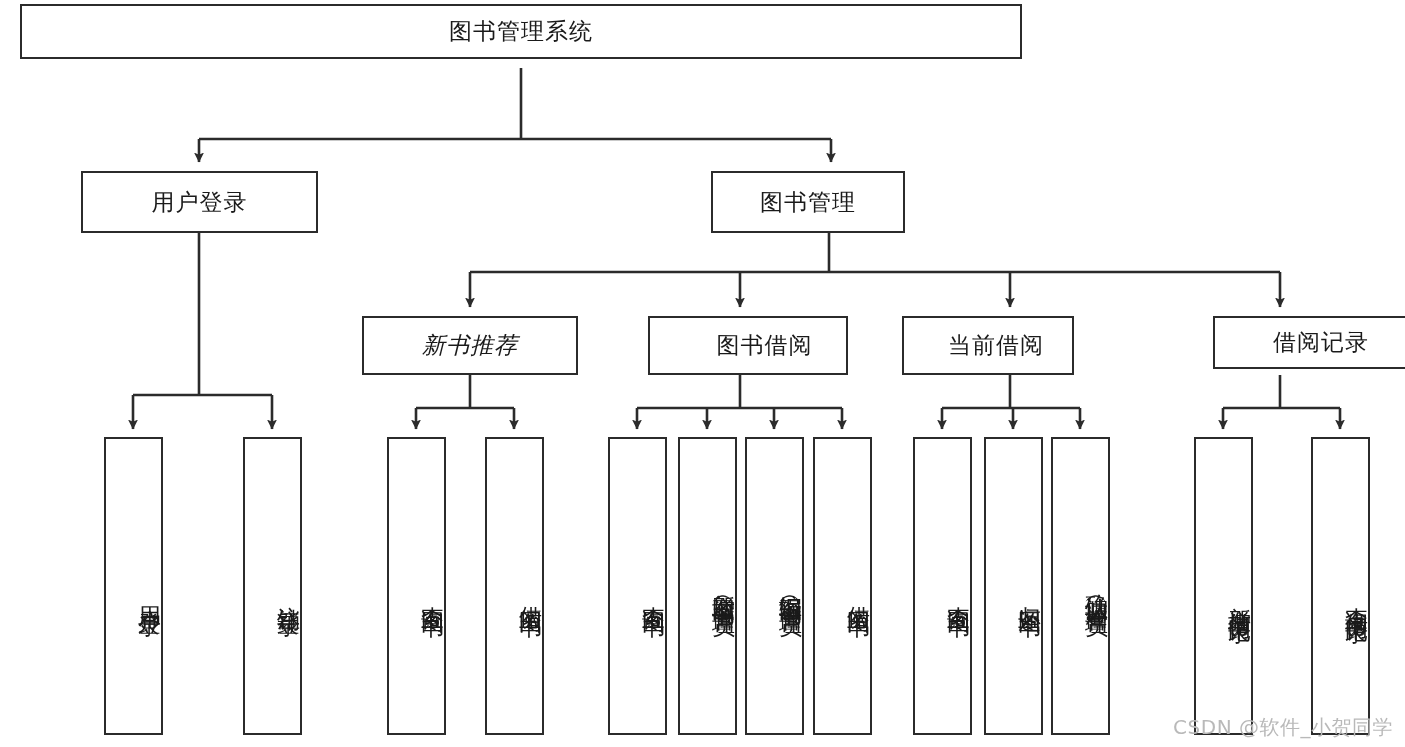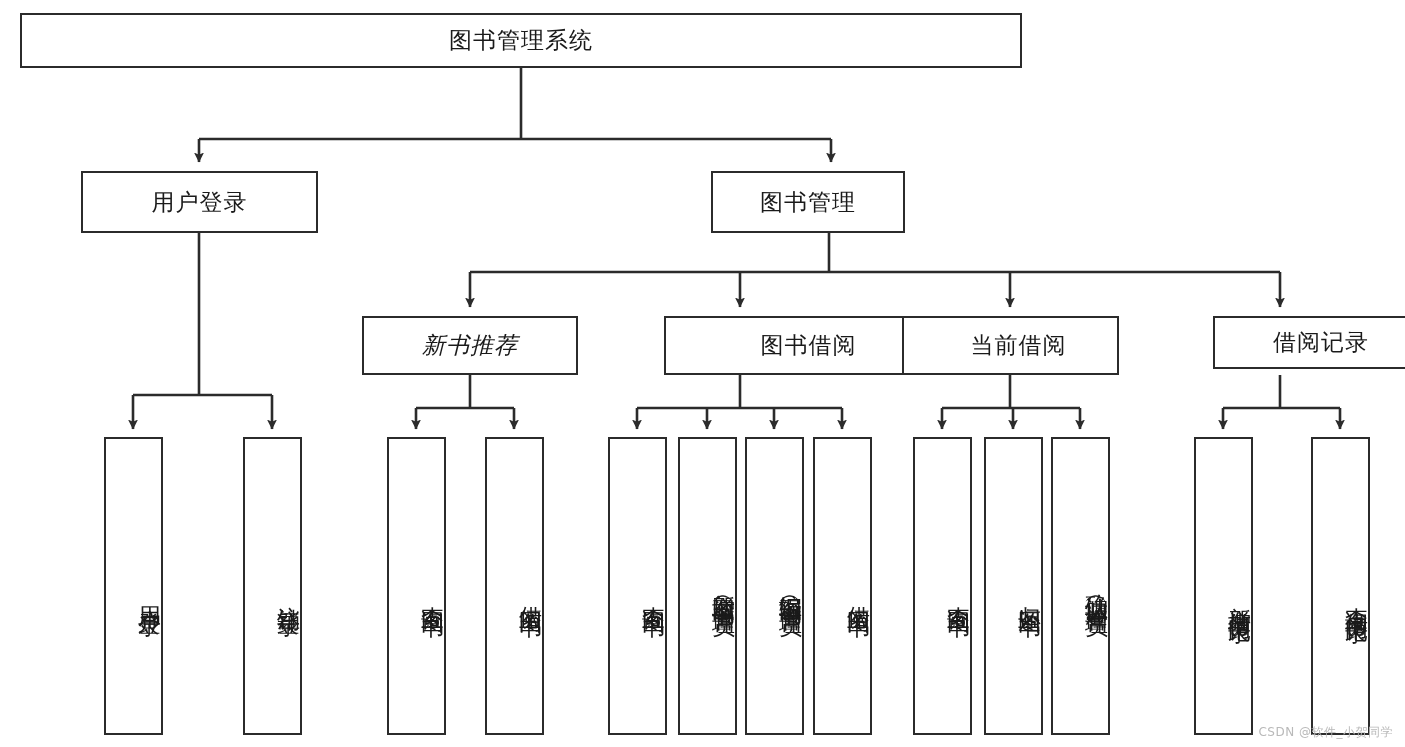--- a/index.html
+++ b/index.html
@@ -35,21 +35,21 @@
   }
   .node .label{display:block;white-space:nowrap;}
   .node.vert .label{
     writing-mode:vertical-rl;
     text-orientation:upright;
   }
   #edges{position:absolute;left:0;top:0;width:1405px;height:747px;pointer-events:none;}
   #watermark{
     position:absolute;
     right:12px;bottom:6px;
-    font-size:12px;
+    font-size:20px;
     color:#b9b9b9;
     white-space:nowrap;
     letter-spacing:0.5px;
   }
 </style>
 </head>
 <body>
 
 <div id="diagram">
 
@@ -97,38 +97,38 @@
       <path d="M1013,408 L1013,429" marker-end="url(#arrow)"></path>
       <path d="M1080,408 L1080,429" marker-end="url(#arrow)"></path>
 
       <path d="M1280,375 L1280,408"></path>
       <path d="M1223,408 L1340,408"></path>
       <path d="M1223,408 L1223,429" marker-end="url(#arrow)"></path>
       <path d="M1340,408 L1340,429" marker-end="url(#arrow)"></path>
     </g>
   </svg>
 
-  <div class="node horiz" style="left:20px;top:13px;width:1002px;height:55px;">
+  <div class="node horiz" style="left:20px;top:4px;width:1002px;height:55px;">
     <span class="label">图书管理系统</span>
   </div>
 
   <div class="node horiz" style="left:81px;top:171px;width:237px;height:62px;">
     <span class="label">用户登录</span>
   </div>
   <div class="node horiz" style="left:711px;top:171px;width:194px;height:62px;">
     <span class="label">图书管理</span>
   </div>
 
   <div class="node horiz" style="left:362px;top:316px;width:216px;height:59px;font-style:italic;">
     <span class="label">新书推荐</span>
   </div>
-  <div class="node horiz" style="left:664px;top:316px;width:256px;height:59px;padding-left:33px;">
+  <div class="node horiz" style="left:648px;top:316px;width:200px;height:59px;padding-left:33px;">
     <span class="label">图书借阅</span>
   </div>
-  <div class="node horiz" style="left:902px;top:316px;width:217px;height:59px;padding-left:16px;">
+  <div class="node horiz" style="left:902px;top:316px;width:172px;height:59px;padding-left:16px;">
     <span class="label">当前借阅</span>
   </div>
   <div class="node horiz" style="left:1213px;top:316px;width:216px;height:53px;">
     <span class="label">借阅记录</span>
   </div>
 
   <div class="node vert" style="left:104px;top:437px;width:59px;height:298px;">
     <span class="label">用户登录</span>
   </div>
   <div class="node vert" style="left:243px;top:437px;width:59px;height:298px;">

